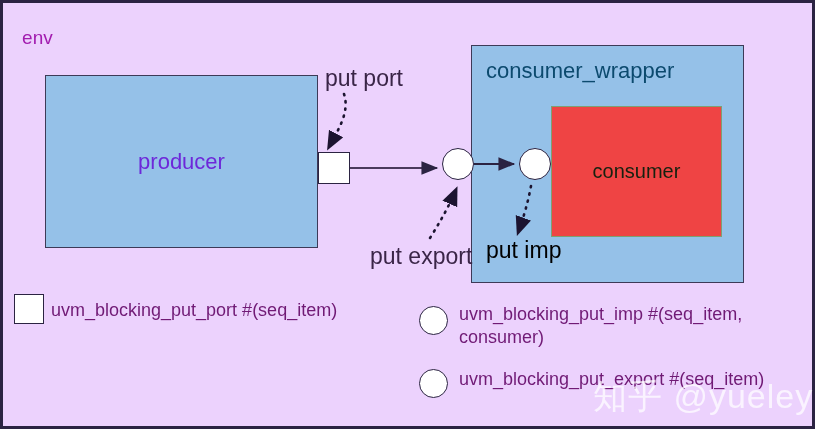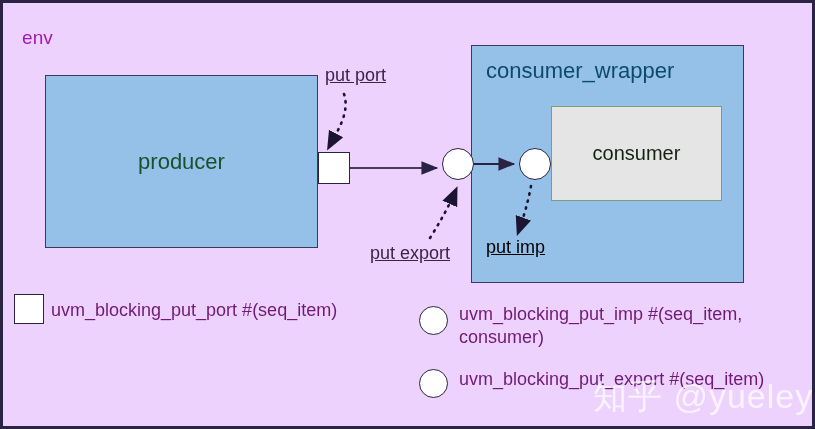--- a/index.html
+++ b/index.html
@@ -51,21 +51,21 @@
   #producer-box {
     left: 45px;
     top: 75px;
     width: 273px;
     height: 173px;
     background: #95c1e8;
     border: 1.6px solid #3d3a57;
   }
   #producer-label {
     font-size: 22px;
-    color: #14532d;
+    color: #6d28d9;
   }
   #wrapper-box {
     left: 471px;
     top: 45px;
     width: 273px;
     height: 238px;
     background: #95c1e8;
     border: 1.6px solid #3d3a57;
     display: block;
   }
@@ -73,22 +73,22 @@
     position: absolute;
     left: 14px;
     top: 12px;
     font-size: 22px;
     color: #0c4a6e;
   }
   #consumer-box {
     left: 551px;
     top: 106px;
     width: 171px;
-    height: 95px;
-    background: #e5e5e5;
+    height: 131px;
+    background: #ef4444;
     border: 1.2px solid #7f9f72;
   }
   #consumer-label {
     font-size: 20px;
     color: #15210f;
   }
   #put-port-square {
     position: absolute;
     left: 318px;
     top: 152px;
@@ -105,24 +105,23 @@
     border-radius: 50%;
     background: #ffffff;
     border: 1.6px solid #2b2342;
     box-sizing: border-box;
   }
   #put-export-circle { left: 442px; top: 148px; }
   #put-imp-circle { left: 519px; top: 148px; }
 
   .anno-label {
     position: absolute;
-    font-size: 18px;
+    font-size: 23px;
     color: #3a2547;
     white-space: nowrap;
-    text-decoration: underline;
   }
   #lbl-put-port   { left: 325px; top: 65px; }
   #lbl-put-export { left: 370px; top: 243px; }
   #lbl-put-imp    { left: 486px; top: 237px; color:#000000; }
 
   
   #legend-square {
     position: absolute;
     left: 14px;
     top: 294px;

